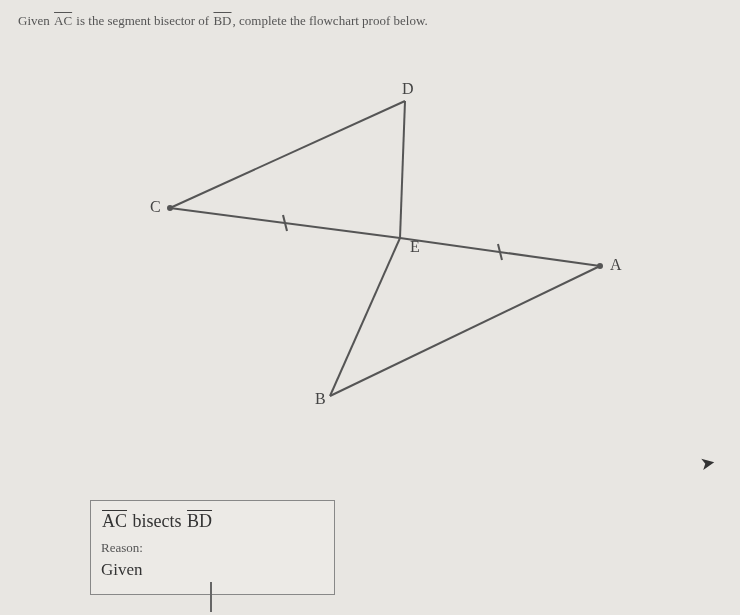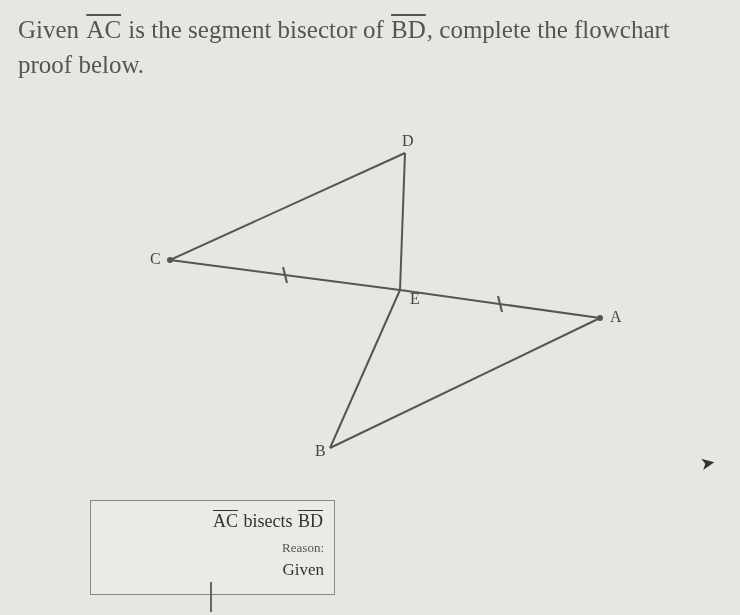--- a/index.html
+++ b/index.html
@@ -11,21 +11,21 @@
       width: 740px;
       height: 615px;
       background: #e8e6e2;
       font-family: Georgia, 'Times New Roman', serif;
       color: #3a3a3a;
       position: relative;
       overflow: hidden;
     }
     .problem-text {
       padding: 12px 18px 8px 18px;
-      font-size: 25px;
+      font-size: 13px;
       color: #555;
       line-height: 1.4;
     }
     .overline {
       text-decoration: overline;
       padding: 0 1px;
     }
     .figure-area {
       position: relative;
       width: 100%;
@@ -38,21 +38,21 @@
       font-family: Georgia, serif;
     }
     .flow-box {
       position: absolute;
       left: 90px;
       top: 500px;
       width: 245px;
       border: 1px solid #888;
       background: #eceae6;
       padding: 10px 10px 14px 10px;
-      text-align: right;
+      text-align: left;
     }
     .flow-statement {
       font-size: 18px;
       color: #333;
     }
     .flow-reason-label {
       font-size: 13px;
       color: #555;
       margin-top: 8px;
     }

